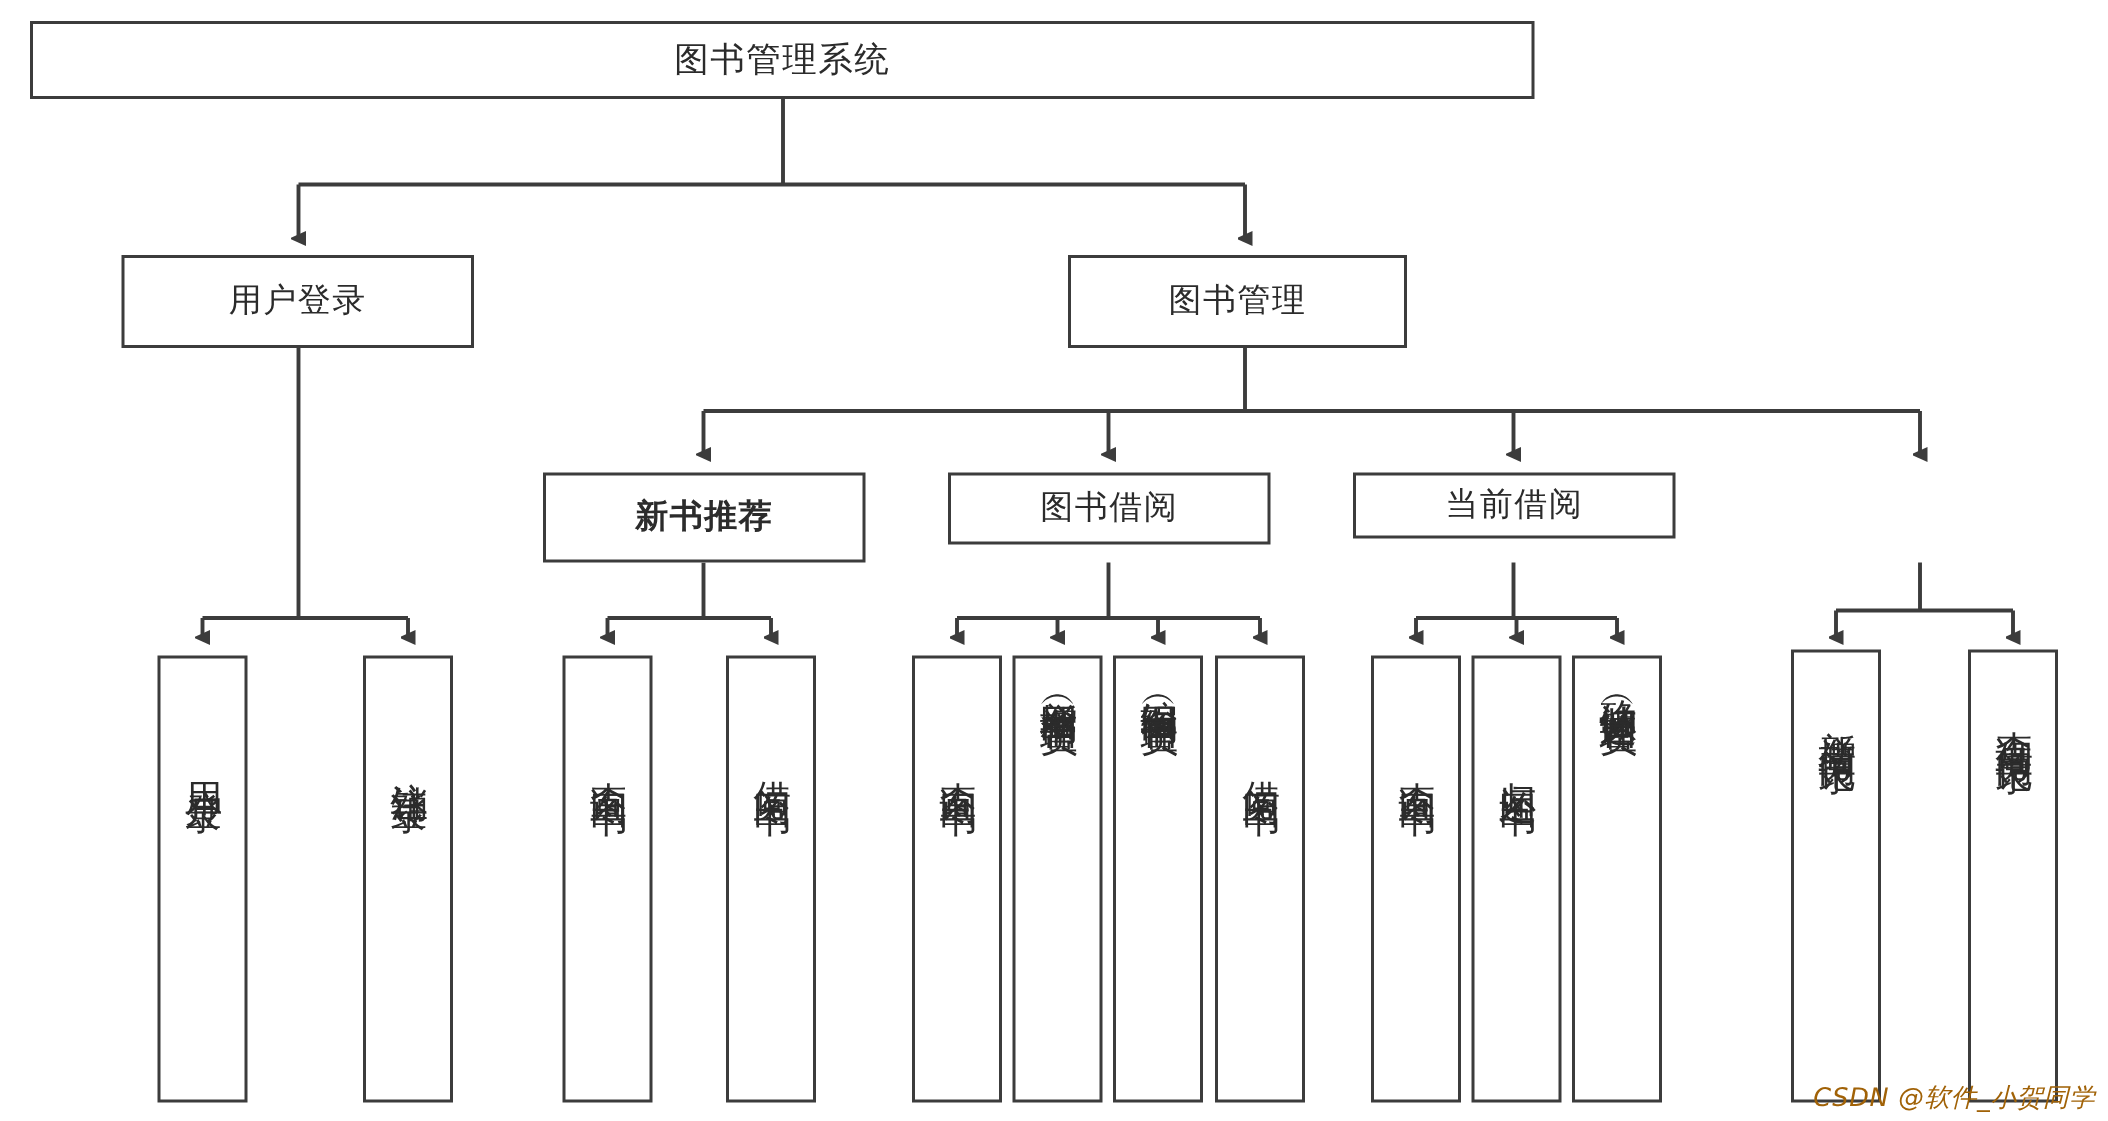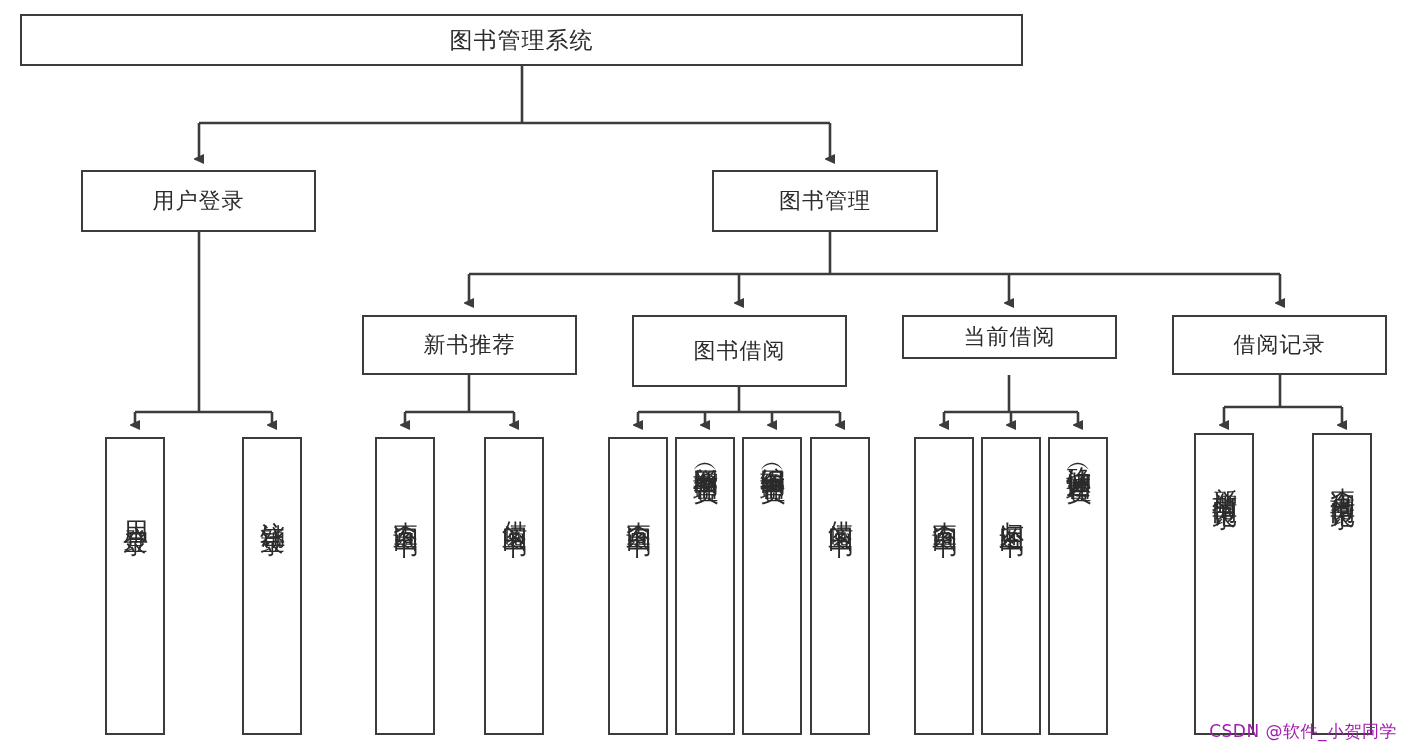--- a/index.html
+++ b/index.html
@@ -52,25 +52,26 @@
     font-size:25px;
     line-height:1.06;
     letter-spacing:4px;
     text-align:center;
   }
   .node.v.tall .lbl{ letter-spacing:2px; }
   #watermark{
     position:absolute;
     right:8px;bottom:4px;
     font-size:17px;
-    color:#a21caf;
+    color:#a16207;
     letter-spacing:0.5px;
     z-index:5;
     white-space:nowrap;
     user-select:none;
+    font-style:italic;
   }
 </style>
 </head>
 <body>
 
 <div id="diagram">
 
   <svg id="edges" viewBox="0 0 1405 747" xmlns="http://www.w3.org/2000/svg">
     <defs>
       <marker id="arrow" markerWidth="10" markerHeight="10" refX="5" refY="5" orient="auto" markerUnits="userSpaceOnUse">
@@ -125,31 +126,28 @@
     <span class="lbl">图书管理系统</span>
   </div>
 
   <div class="node h" style="left:81px;top:170px;width:235px;height:62px;">
     <span class="lbl">用户登录</span>
   </div>
   <div class="node h" style="left:712px;top:170px;width:226px;height:62px;">
     <span class="lbl">图书管理</span>
   </div>
 
-  <div class="node h" style="left:362px;top:315px;width:215px;height:60px;">
+  <div class="node h" style="left:362px;top:315px;width:215px;height:60px;font-weight:bold;">
     <span class="lbl">新书推荐</span>
   </div>
-  <div class="node h" style="left:632px;top:315px;width:215px;height:72px;">
+  <div class="node h" style="left:632px;top:315px;width:215px;height:48px;">
     <span class="lbl">图书借阅</span>
   </div>
   <div class="node h" style="left:902px;top:315px;width:215px;height:44px;">
     <span class="lbl">当前借阅</span>
-  </div>
-  <div class="node h" style="left:1172px;top:315px;width:215px;height:60px;">
-    <span class="lbl">借阅记录</span>
   </div>
 
   <div class="node v" style="left:105px;top:437px;width:60px;height:298px;padding-top:62px;">
     <span class="lbl">用户登录</span>
   </div>
   <div class="node v" style="left:242px;top:437px;width:60px;height:298px;padding-top:62px;">
     <span class="lbl">注销登录</span>
   </div>
 
   <div class="node v" style="left:375px;top:437px;width:60px;height:298px;padding-top:62px;">

